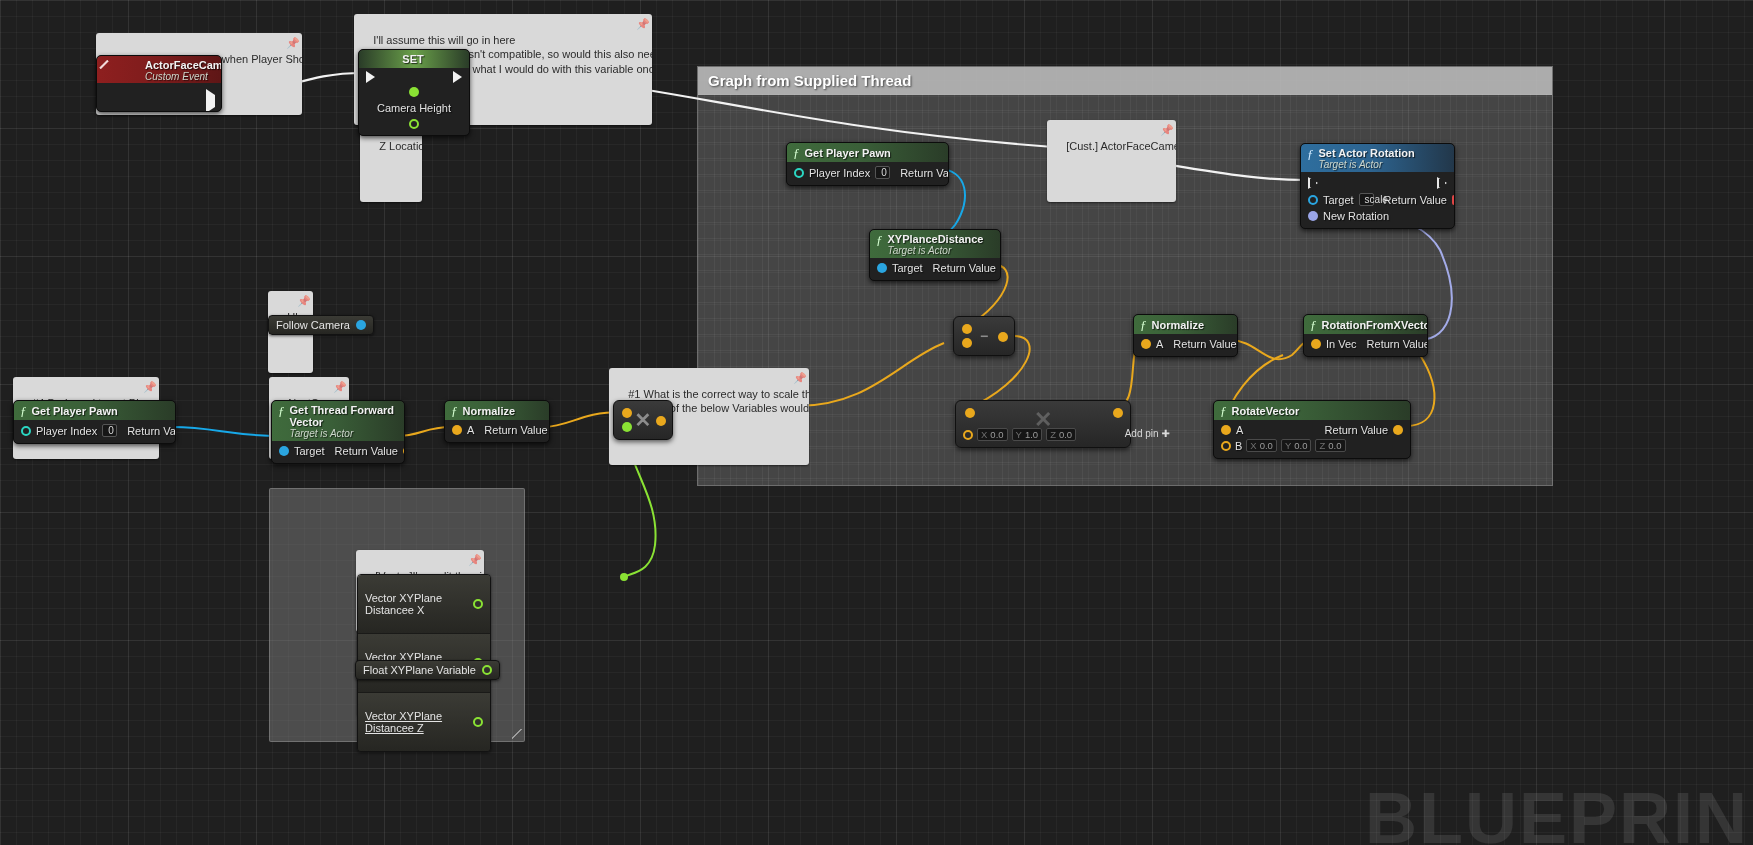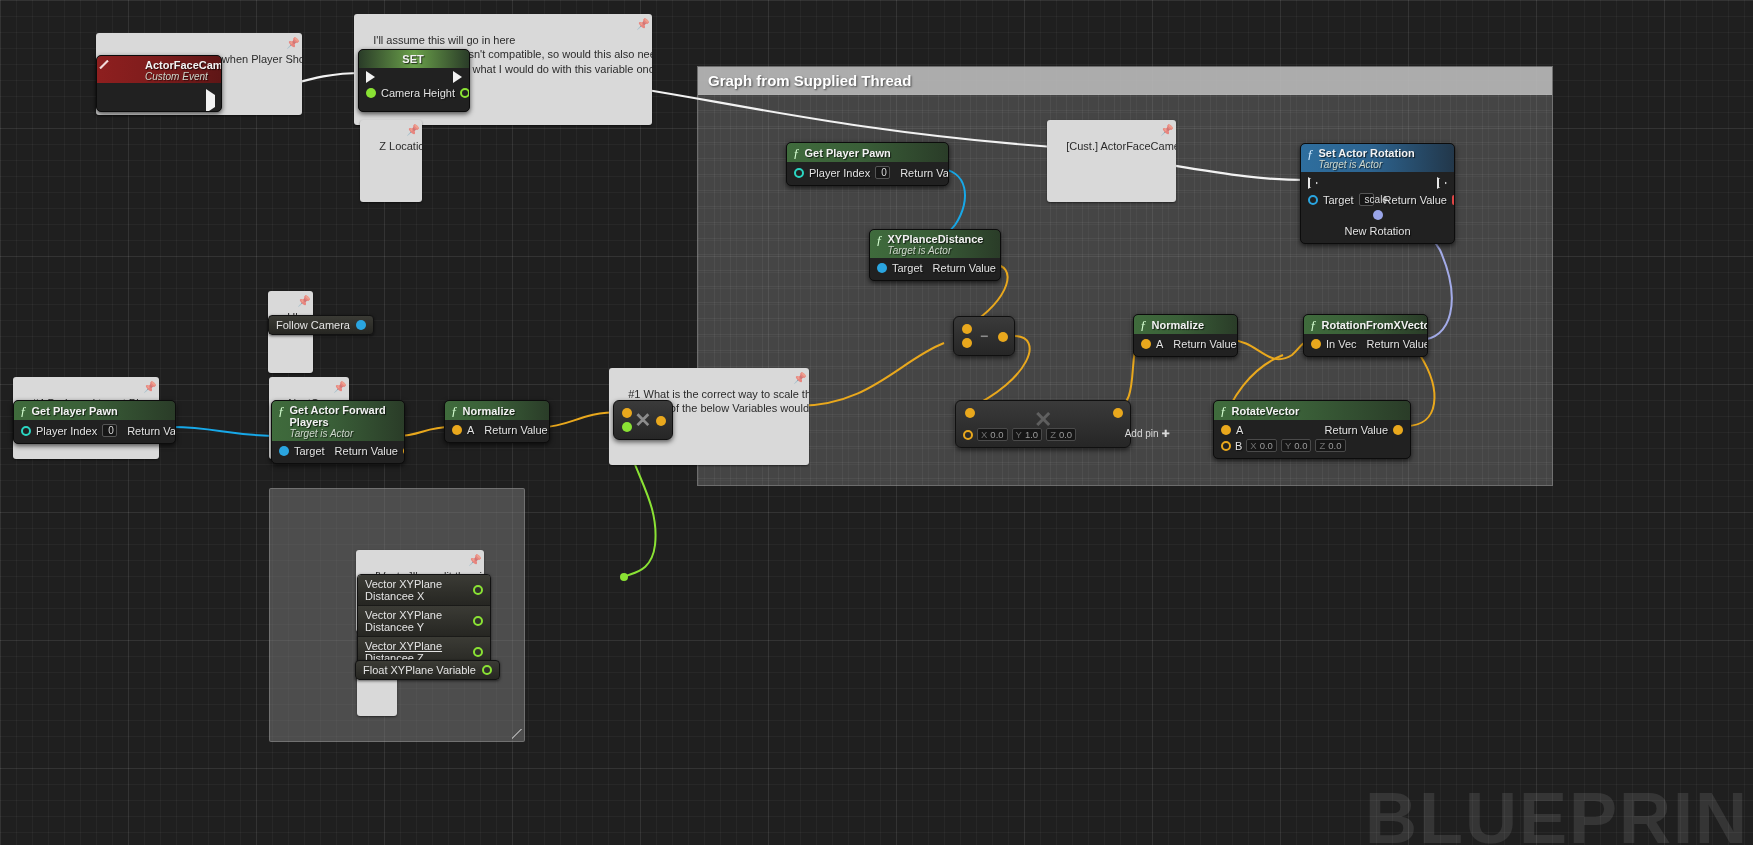--- a/index.html
+++ b/index.html
@@ -176,21 +176,21 @@
   }
   .varstack {
     position: absolute;
     border-radius: 4px; overflow: hidden;
     border: 1px solid #121212;
     box-shadow: 0 1px 3px rgba(0,0,0,.6);
   }
   .varstack .vrow {
     background: linear-gradient(to bottom,#3b3b35,#262622);
     color: #e4e4e4; font-size: 11px;
-    padding: 3px 7px;
+    padding: 17px 7px;
     display: flex; align-items: center; gap: 8px;
     border-bottom: 1px solid #1a1a18;
   }
   
   .region {
     position: absolute;
     background: rgba(150,150,150,0.33);
     border: 1px solid rgba(170,170,170,0.4);
   }
   .region .rtitle {
@@ -360,21 +360,21 @@
   </div>
 
   <div class="node" style="left:358px; top:49px; width:112px;">
     <div class="hdr set">
       <span class="hdr-txt">SET</span>
     </div>
     <div class="row split" style="padding-top:3px;">
       <span class="exec-tri"></span>
       <span class="exec-tri"></span>
     </div>
-    <div class="row split" style="padding-bottom:12px;">
+    <div class="row split" style="padding-bottom:6px;flex-direction:column;">
       <span class="pin green"></span>
       <span class="lbl" style="flex:1;">Camera Height</span>
       <span class="pin green-h"></span>
     </div>
   </div>
 
   <div class="node" style="left:786px; top:142px; width:163px;">
     <div class="hdr fn">
       <span class="fx">ƒ</span>
       <span class="hdr-txt">Get Player Pawn</span>
@@ -419,21 +419,21 @@
       <span class="exec-tri hollow"></span>
     </div>
     <div class="row split">
       <span class="pin obj-blue"></span>
       <span class="lbl">Target</span>
       <span class="valbox">scale</span>
       <span style="flex:1;"></span>
       <span class="lbl">Return Value</span>
       <span class="pin red-sq"></span>
     </div>
-    <div class="row" style="padding-bottom:6px;flex-direction:column;">
+    <div class="row" style="padding-bottom:6px;">
       <span class="pin rot"></span>
       <span class="lbl">New Rotation</span>
     </div>
   </div>
 
   <div class="mathnode" style="left:953px; top:316px; width:62px; height:40px; justify-content:center;">
     <span class="glyph" style="font-size:14px;">−</span>
     <span class="pin vec" style="position:absolute; left:8px; top:7px;"></span>
     <span class="pin vec" style="position:absolute; left:8px; bottom:7px;"></span>
     <span class="pin vec" style="position:absolute; right:6px; top:15px;"></span>
@@ -539,21 +539,21 @@
       <span style="flex:1;"></span>
       <span class="lbl">Return Value</span>
 
     </div>
   </div>
 
   <div class="node" style="left:271px; top:400px; width:134px;">
     <div class="hdr fn" style="align-items:flex-start; padding-bottom:2px;">
       <span class="fx">ƒ</span>
       <div>
-        <div class="hdr-txt">Get Actor Forward Players</div>
+        <div class="hdr-txt">Get Thread Forward Vector</div>
         <div class="sub-in-hdr">Target is Actor</div>
       </div>
     </div>
     <div class="row split" style="padding:4px 7px 6px 7px;">
       <span class="pin obj-filled"></span>
       <span class="lbl">Target</span>
       <span style="flex:1;"></span>
       <span class="lbl">Return Value</span>
       <span class="pin vec"></span>
     </div>

